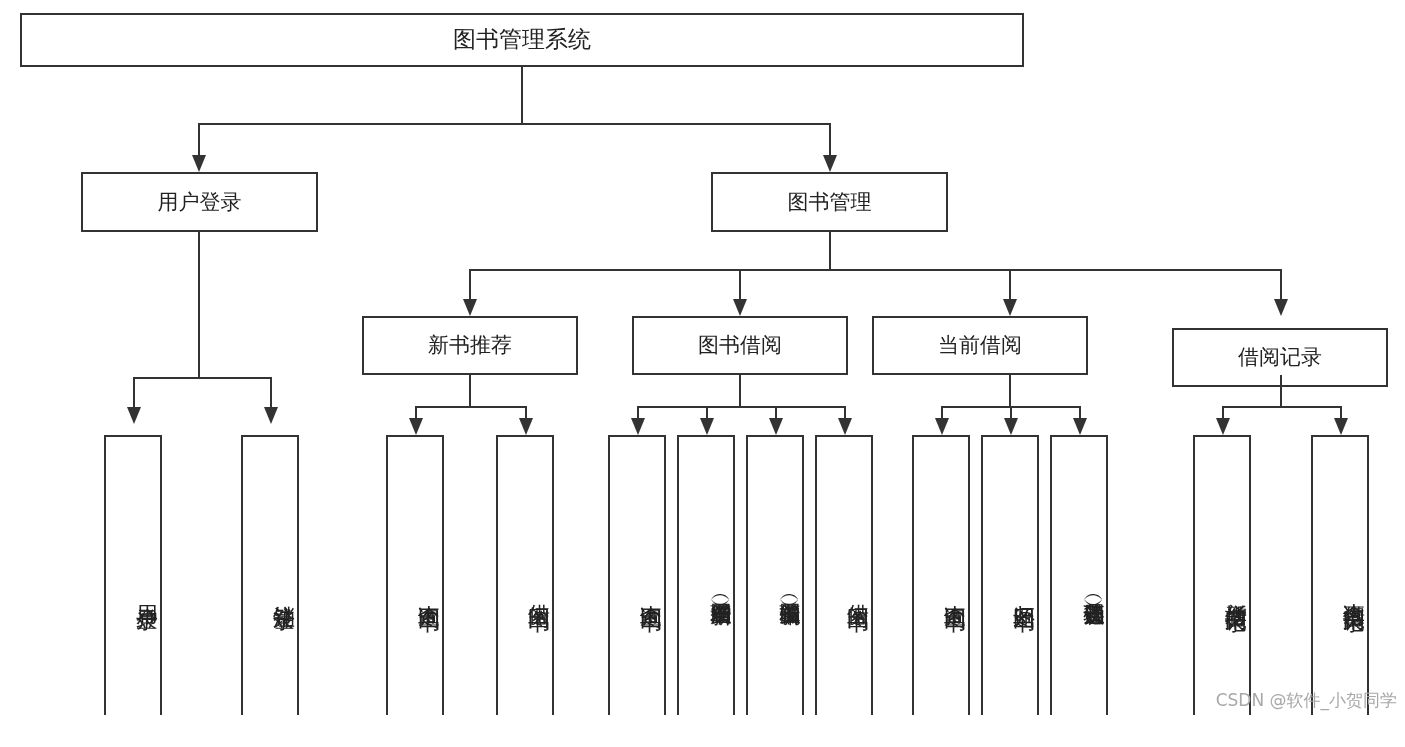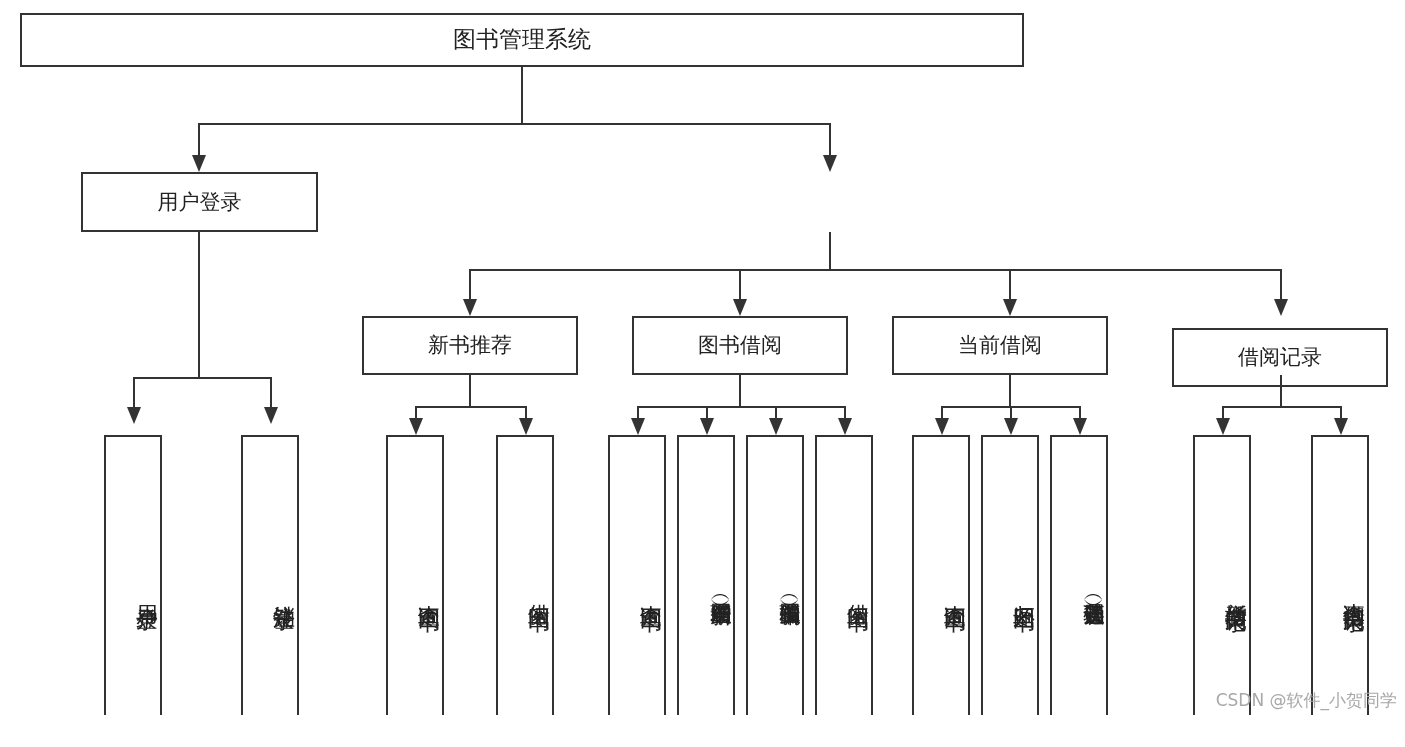--- a/index.html
+++ b/index.html
@@ -90,20 +90,21 @@
   <div class="edge h" style="left:198px; top:123px; width:633px;"></div>
 
   <div class="edge v" style="left:198px; top:123px; height:32px;"></div>
   <div class="arrow" style="left:192px; top:155px;"></div>
 
   <div class="edge v" style="left:829px; top:123px; height:32px;"></div>
   <div class="arrow" style="left:823px; top:155px;"></div>
 
   <div class="node lvl2" style="left:81px; top:172px; width:237px; height:60px;">用户登录</div>
 
+  <div class="node lvl2" style="left:711px; top:172px; width:237px; height:60px;">图书管理</div>
 
   <div class="edge v" style="left:198px; top:232px; height:145px;"></div>
   <div class="edge h" style="left:133px; top:377px; width:137px;"></div>
   <div class="edge v" style="left:133px; top:377px; height:30px;"></div>
   <div class="arrow" style="left:127px; top:407px;"></div>
   <div class="edge v" style="left:270px; top:377px; height:30px;"></div>
   <div class="arrow" style="left:264px; top:407px;"></div>
 
   <div class="edge v" style="left:829px; top:232px; height:37px;"></div>
   <div class="edge h" style="left:469px; top:269px; width:811px;"></div>
@@ -113,21 +114,21 @@
   <div class="arrow" style="left:733px; top:299px;"></div>
   <div class="edge v" style="left:1009px; top:269px; height:30px;"></div>
   <div class="arrow" style="left:1003px; top:299px;"></div>
   <div class="edge v" style="left:1280px; top:269px; height:30px;"></div>
   <div class="arrow" style="left:1274px; top:299px;"></div>
 
   <div class="node lvl3" style="left:362px; top:316px; width:216px; height:59px;">新书推荐</div>
 
   <div class="node lvl3" style="left:632px; top:316px; width:216px; height:59px;">图书借阅</div>
 
-  <div class="node lvl3" style="left:892px; top:316px; width:216px; height:59px;">当前借阅</div>
+  <div class="node lvl3" style="left:872px; top:316px; width:216px; height:59px;">当前借阅</div>
 
   <div class="node lvl3" style="left:1172px; top:316px; width:216px; height:59px;margin-top:12px;">借阅记录</div>
 
   <div class="edge v" style="left:469px; top:375px; height:31px;"></div>
   <div class="edge h" style="left:415px; top:406px; width:110px;"></div>
   <div class="edge v" style="left:415px; top:406px; height:12px;"></div>
   <div class="arrow" style="left:409px; top:418px;"></div>
   <div class="edge v" style="left:525px; top:406px; height:12px;"></div>
   <div class="arrow" style="left:519px; top:418px;"></div>
 

